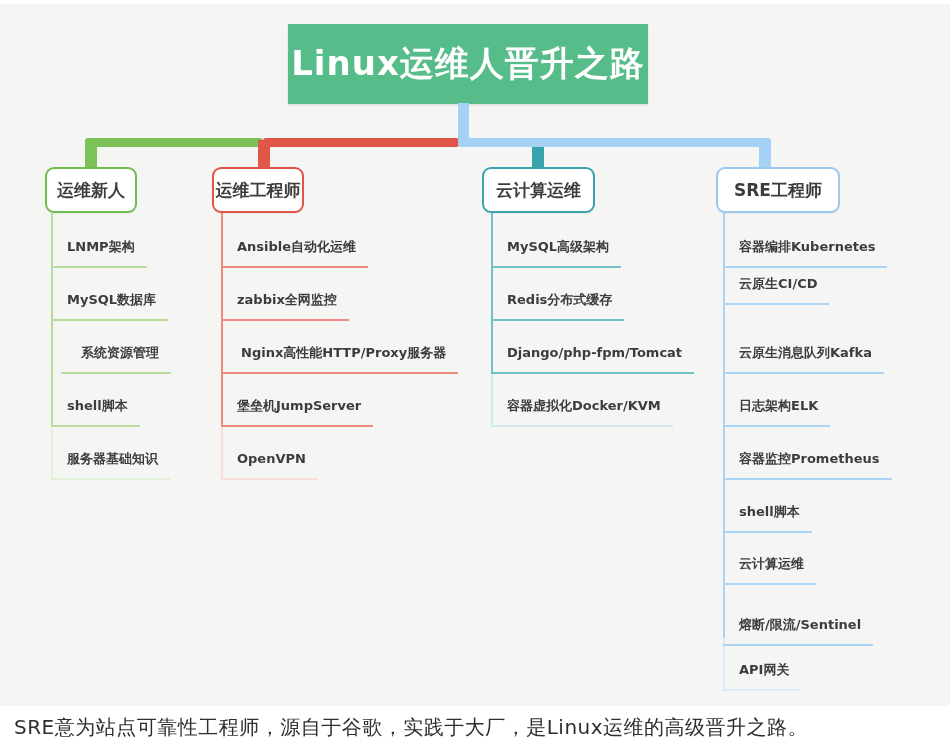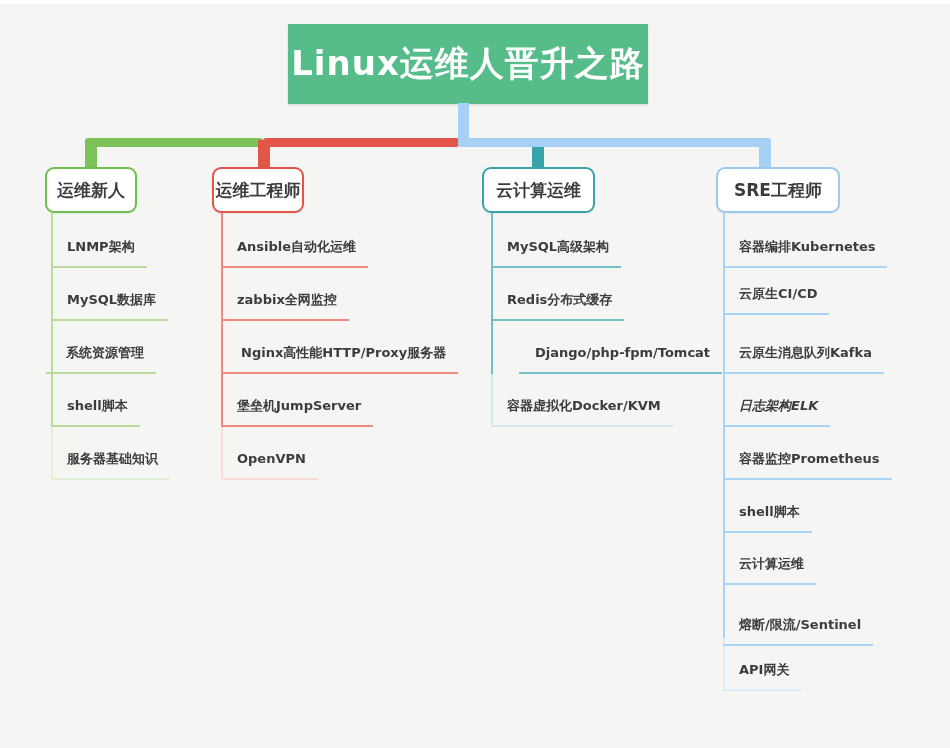--- a/index.html
+++ b/index.html
@@ -58,42 +58,45 @@
       <div class="drop" style="left: 258px; background: rgb(226, 86, 74);"></div>
       <div class="drop" style="left: 532px; background: rgb(56, 163, 171);"></div>
       <div class="bar" style="left: 458px; width: 313px; background: rgb(165, 209, 244);"></div>
       <div class="drop" style="left: 759px; background: rgb(165, 209, 244);"></div>
     </div>
   <div id="branches">
       <div class="branch-box" style="left: 45px; width: 92px; border-color: rgb(111, 190, 78);">运维新人</div>
       <div class="vline" style="left: 51px; height: 266.6px; background: linear-gradient(rgb(185, 220, 158) 0px, rgb(185, 220, 158) calc(100% - 53px), rgb(227, 240, 216) calc(100% - 53px), rgb(227, 240, 216) 100%);"></div>
       <div class="child" style="left: 51px; top: 236px; border-bottom-color: rgb(185, 220, 158);">LNMP架构</div>
       <div class="child" style="left: 51px; top: 288.9px; border-bottom-color: rgb(185, 220, 158);">MySQL数据库</div>
-      <div class="child" style="left: 46px; top: 341.8px; border-bottom-color: rgb(185, 220, 158); padding-left: 20px;">系统资源管理</div>
+      <div class="child" style="left: 61px; top: 341.8px; border-bottom-color: rgb(185, 220, 158); padding-left: 20px;">系统资源管理</div>
       <div class="child" style="left: 51px; top: 394.7px; border-bottom-color: rgb(185, 220, 158);">shell脚本</div>
       <div class="child" style="left: 51px; top: 447.6px; border-bottom-color: rgb(227, 240, 216);">服务器基础知识</div>
       <div class="branch-box" style="left: 212px; width: 92px; border-color: rgb(224, 84, 74);">运维工程师</div>
       <div class="vline" style="left: 221px; height: 266.6px; background: linear-gradient(rgb(240, 137, 127) 0px, rgb(240, 137, 127) calc(100% - 53px), rgb(249, 221, 217) calc(100% - 53px), rgb(249, 221, 217) 100%);"></div>
       <div class="child" style="left: 221px; top: 236px; border-bottom-color: rgb(240, 137, 127);">Ansible自动化运维</div>
       <div class="child" style="left: 221px; top: 288.9px; border-bottom-color: rgb(240, 137, 127);">zabbix全网监控</div>
       <div class="child" style="left: 221px; top: 341.8px; border-bottom-color: rgb(240, 137, 127); padding-left: 20px;">Nginx高性能HTTP/Proxy服务器</div>
       <div class="child" style="left: 221px; top: 394.7px; border-bottom-color: rgb(240, 137, 127);">堡垒机JumpServer</div>
       <div class="child" style="left: 221px; top: 447.6px; border-bottom-color: rgb(249, 221, 217);">OpenVPN</div>
       <div class="branch-box" style="left: 482px; width: 113px; border-color: rgb(58, 163, 171);">云计算运维</div>
       <div class="vline" style="left: 491px; height: 213.7px; background: linear-gradient(rgb(114, 193, 200) 0px, rgb(114, 193, 200) calc(100% - 53px), rgb(207, 233, 236) calc(100% - 53px), rgb(207, 233, 236) 100%);"></div>
       <div class="child" style="left: 491px; top: 236px; border-bottom-color: rgb(114, 193, 200);">MySQL高级架构</div>
       <div class="child" style="left: 491px; top: 288.9px; border-bottom-color: rgb(114, 193, 200);">Redis分布式缓存</div>
-      <div class="child" style="left: 491px; top: 341.8px; border-bottom-color: rgb(114, 193, 200); margin-left: 28px;">Django/php-fpm/Tomcat</div>
+      <div class="child" style="left: 491px; top: 341.8px; border-bottom-color: rgb(114, 193, 200);">Django/php-fpm/Tomcat</div>
       <div class="child" style="left: 491px; top: 394.7px; border-bottom-color: rgb(207, 233, 236);">容器虚拟化Docker/KVM</div>
       <div class="branch-box" style="left: 716px; width: 124px; border-color: rgb(155, 201, 240);">SRE工程师</div>
       <div class="vline" style="left: 723px; height: 478.2px; background: linear-gradient(rgb(169, 212, 245) 0px, rgb(169, 212, 245) calc(100% - 53px), rgb(218, 236, 251) calc(100% - 53px), rgb(218, 236, 251) 100%);"></div>
       <div class="child" style="left: 723px; top: 236px; border-bottom-color: rgb(169, 212, 245);">容器编排Kubernetes</div>
-      <div class="child" style="left: 723px; top: 283px; border-bottom-color: rgb(169, 212, 245);">云原生CI/CD</div>
+      <div class="child" style="left: 723px; top: 273px; border-bottom-color: rgb(169, 212, 245);">云原生CI/CD</div>
       <div class="child" style="left: 723px; top: 341.8px; border-bottom-color: rgb(169, 212, 245);">云原生消息队列Kafka</div>
-      <div class="child" style="left: 723px; top: 394.7px; border-bottom-color: rgb(169, 212, 245); font-style: italic;">日志架构ELK</div>
+      <div class="child" style="left: 723px; top: 394.7px; border-bottom-color: rgb(169, 212, 245);">日志架构ELK</div>
       <div class="child" style="left: 723px; top: 447.6px; border-bottom-color: rgb(169, 212, 245);">容器监控Prometheus</div>
       <div class="child" style="left: 723px; top: 500.5px; border-bottom-color: rgb(169, 212, 245);">shell脚本</div>
       <div class="child" style="left: 723px; top: 553.4px; border-bottom-color: rgb(169, 212, 245);">云计算运维</div>
       <div class="child" style="left: 723px; top: 606.3px; border-bottom-color: rgb(169, 212, 245); margin-top: 8px;">熔断/限流/Sentinel</div>
       <div class="child" style="left: 723px; top: 659.2px; border-bottom-color: rgb(218, 236, 251);">API网关</div>
     </div>
 
+  <div class="caption-bar">
+    <span>SRE意为站点可靠性工程师，源自于谷歌，实践于大厂，是Linux运维的高级晋升之路。</span>
+  </div>
 </div>
 
 </body></html>

